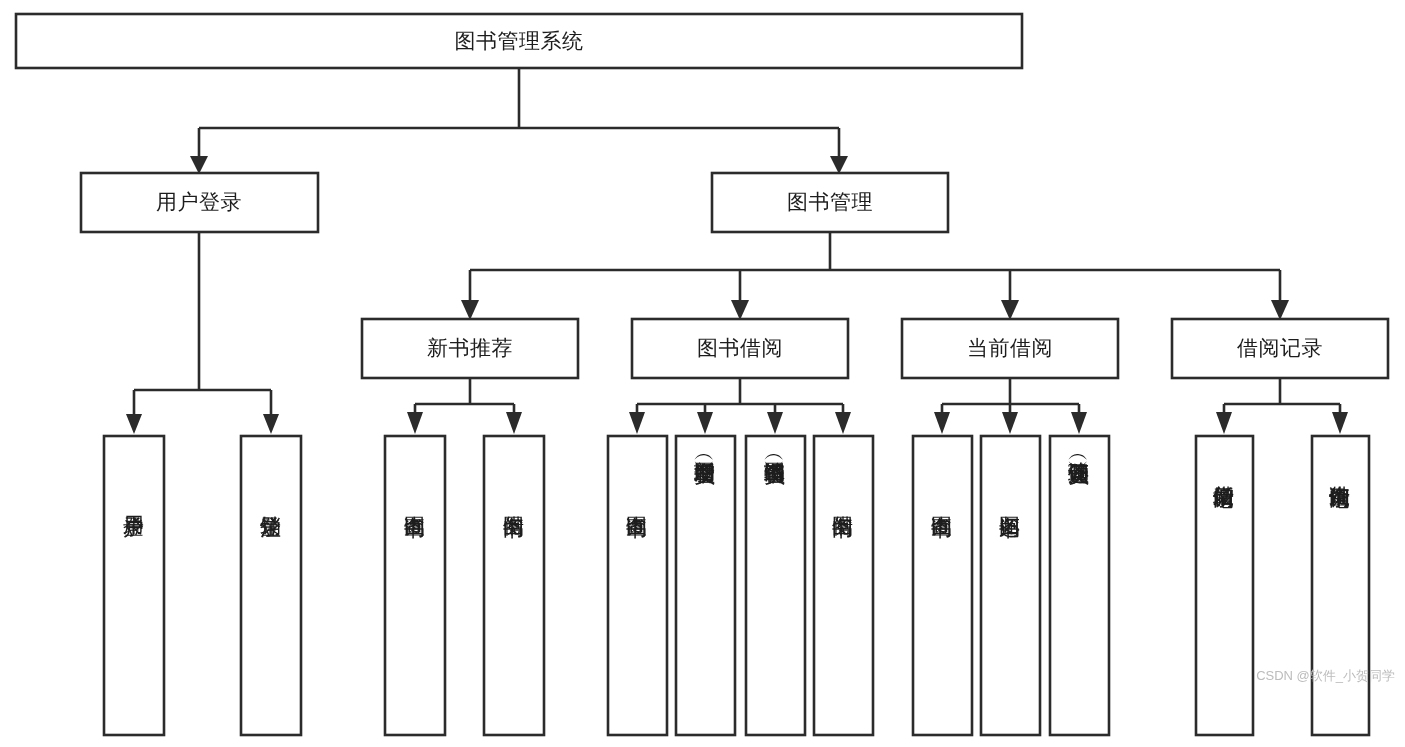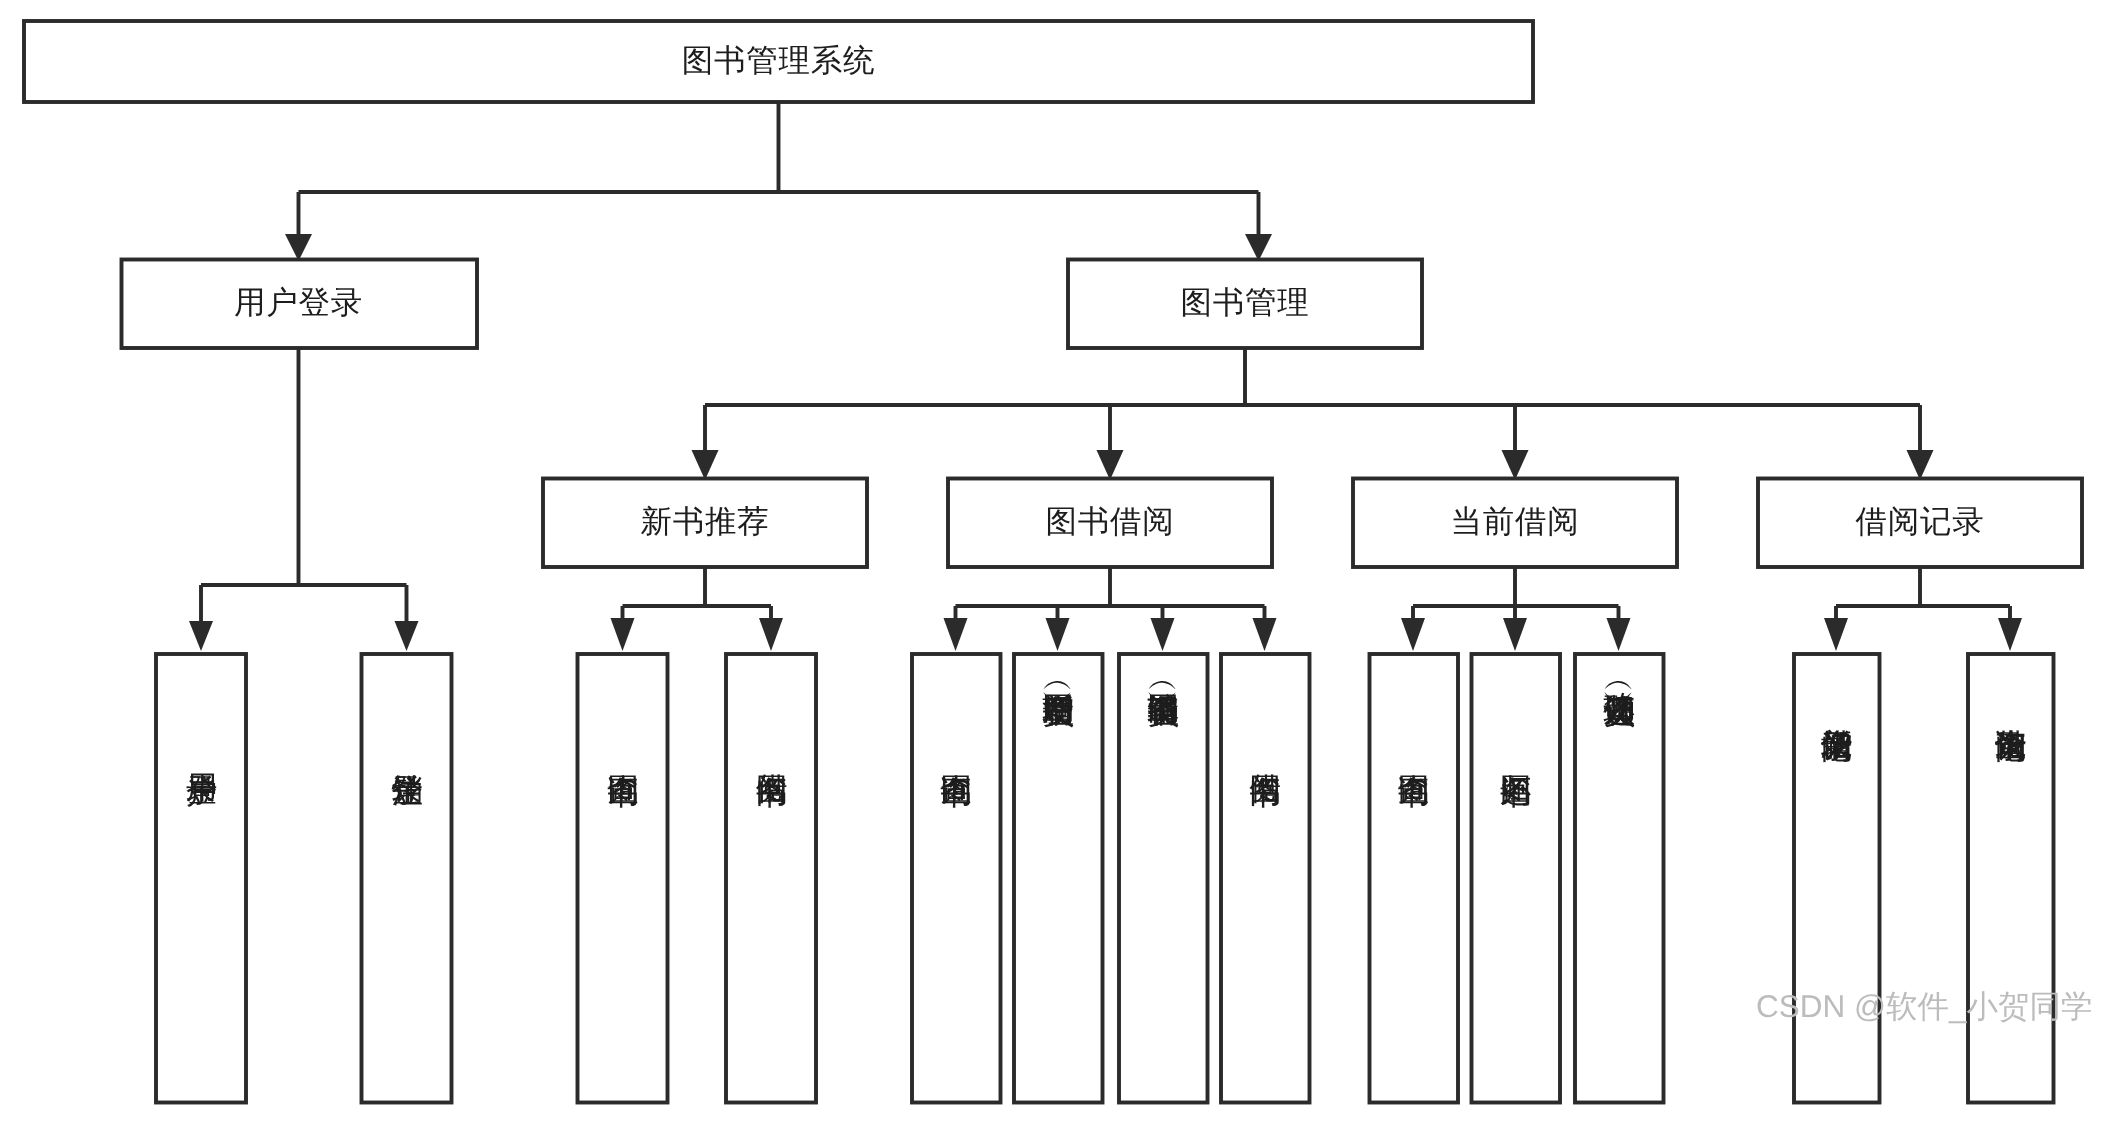--- a/index.html
+++ b/index.html
@@ -56,21 +56,21 @@
   }
   .arrow-head {
     fill: #2b2b2b;
     stroke: none;
   }
   .watermark {
     position: absolute;
     right: 10px;
     bottom: 6px;
     font-family: "Liberation Sans", "DejaVu Sans", sans-serif;
-    font-size: 21px;
+    font-size: 13px;
     color: #bcbcbc;
     white-space: nowrap;
     user-select: none;
   }
 </style>
 </head>
 <body>
 
 <div id="diagram-root">
 

